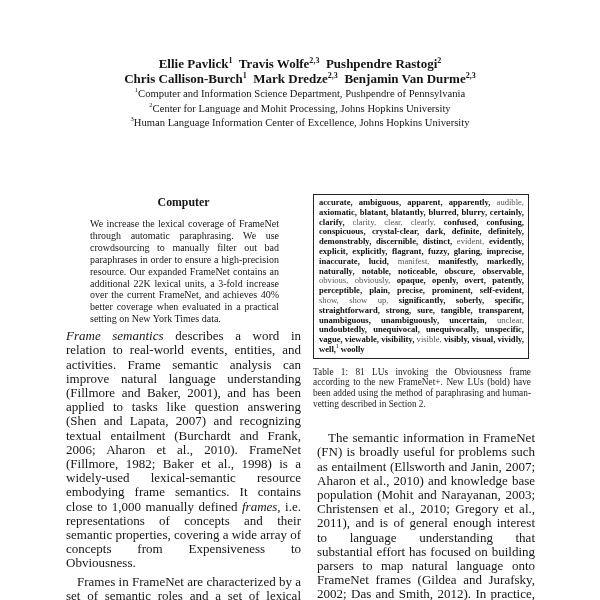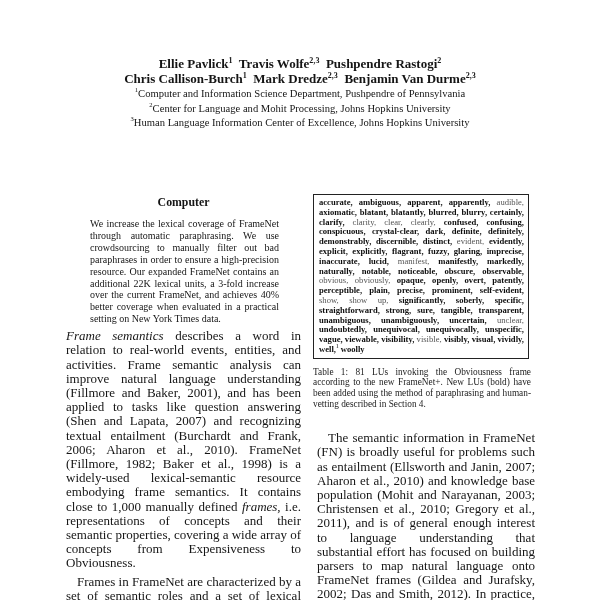--- a/index.html
+++ b/index.html
@@ -64,17 +64,17 @@
 
   <div class="col col-left">
     <div class="abstract-heading">Computer</div>
     <p class="abstract-text">We increase the lexical coverage of FrameNet through automatic paraphrasing. We use crowdsourcing to manually filter out bad paraphrases in order to ensure a high-precision resource. Our expanded FrameNet contains an additional 22K lexical units, a 3-fold increase over the current FrameNet, and achieves 40% better coverage when evaluated in a practical setting on New York Times data.</p>
     <p class="body-para"><span style="font-style: italic;">Frame semantics</span><span> describes a word in relation to real-world events, entities, and activities. Frame semantic analysis can improve natural language understanding (Fillmore and Baker, 2001), and has been applied to tasks like question answering (Shen and Lapata, 2007) and recognizing textual entailment (Burchardt and Frank, 2006; Aharon et al., 2010). FrameNet (Fillmore, 1982; Baker et al., 1998) is a widely-used lexical-semantic resource embodying frame semantics. It contains close to 1,000 manually defined </span><span style="font-style: italic;">frames</span><span>, i.e. representations of concepts and their semantic properties, covering a wide array of concepts from Expensiveness to Obviousness.</span></p>
     <p class="body-para indent">Frames in FrameNet are characterized by a set of semantic roles and a set of lexical units (LUs),</p>
   </div>
 
   <div class="col col-right">
     <div class="lu-box"><span data-b="1" style="font-weight: bold;">accurate, </span><span data-b="1" style="font-weight: bold;">ambiguous, </span><span data-b="1" style="font-weight: bold;">apparent, </span><span data-b="1" style="font-weight: bold;">apparently, </span><span>audible, </span><span data-b="1" style="font-weight: bold;">axiomatic, </span><span data-b="1" style="font-weight: bold;">blatant, </span><span data-b="1" style="font-weight: bold;">blatantly, </span><span data-b="1" style="font-weight: bold;">blurred, </span><span data-b="1" style="font-weight: bold;">blurry, </span><span data-b="1" style="font-weight: bold;">certainly, </span><span data-b="1" style="font-weight: bold;">clarify, </span><span>clarity, </span><span>clear, </span><span>clearly, </span><span data-b="1" style="font-weight: bold;">confused, </span><span data-b="1" style="font-weight: bold;">confusing, </span><span data-b="1" style="font-weight: bold;">conspicuous, </span><span data-b="1" style="font-weight: bold;">crystal-clear, </span><span data-b="1" style="font-weight: bold;">dark, </span><span data-b="1" style="font-weight: bold;">definite, </span><span data-b="1" style="font-weight: bold;">definitely, </span><span data-b="1" style="font-weight: bold;">demonstrably, </span><span data-b="1" style="font-weight: bold;">discernible, </span><span data-b="1" style="font-weight: bold;">distinct, </span><span>evident, </span><span data-b="1" style="font-weight: bold;">evidently, </span><span data-b="1" style="font-weight: bold;">explicit, </span><span data-b="1" style="font-weight: bold;">explicitly, </span><span data-b="1" style="font-weight: bold;">flagrant, </span><span data-b="1" style="font-weight: bold;">fuzzy, </span><span data-b="1" style="font-weight: bold;">glaring, </span><span data-b="1" style="font-weight: bold;">imprecise, </span><span data-b="1" style="font-weight: bold;">inaccurate, </span><span data-b="1" style="font-weight: bold;">lucid, </span><span>manifest, </span><span data-b="1" style="font-weight: bold;">manifestly, </span><span data-b="1" style="font-weight: bold;">markedly, </span><span data-b="1" style="font-weight: bold;">naturally, </span><span data-b="1" style="font-weight: bold;">notable, </span><span data-b="1" style="font-weight: bold;">noticeable, </span><span data-b="1" style="font-weight: bold;">obscure, </span><span data-b="1" style="font-weight: bold;">observable, </span><span>obvious, </span><span>obviously, </span><span data-b="1" style="font-weight: bold;">opaque, </span><span data-b="1" style="font-weight: bold;">openly, </span><span data-b="1" style="font-weight: bold;">overt, </span><span data-b="1" style="font-weight: bold;">patently, </span><span data-b="1" style="font-weight: bold;">perceptible, </span><span data-b="1" style="font-weight: bold;">plain, </span><span data-b="1" style="font-weight: bold;">precise, </span><span data-b="1" style="font-weight: bold;">prominent, </span><span data-b="1" style="font-weight: bold;">self-evident, </span><span>show, </span><span>show up, </span><span data-b="1" style="font-weight: bold;">significantly, </span><span data-b="1" style="font-weight: bold;">soberly, </span><span data-b="1" style="font-weight: bold;">specific, </span><span data-b="1" style="font-weight: bold;">straightforward, </span><span data-b="1" style="font-weight: bold;">strong, </span><span data-b="1" style="font-weight: bold;">sure, </span><span data-b="1" style="font-weight: bold;">tangible, </span><span data-b="1" style="font-weight: bold;">transparent, </span><span data-b="1" style="font-weight: bold;">unambiguous, </span><span data-b="1" style="font-weight: bold;">unambiguously, </span><span data-b="1" style="font-weight: bold;">uncertain, </span><span>unclear, </span><span data-b="1" style="font-weight: bold;">undoubtedly, </span><span data-b="1" style="font-weight: bold;">unequivocal, </span><span data-b="1" style="font-weight: bold;">unequivocally, </span><span data-b="1" style="font-weight: bold;">unspecific, </span><span data-b="1" style="font-weight: bold;">vague, </span><span data-b="1" style="font-weight: bold;">viewable, </span><span data-b="1" style="font-weight: bold;">visibility, </span><span>visible, </span><span data-b="1" style="font-weight: bold;">visibly, </span><span data-b="1" style="font-weight: bold;">visual, </span><span data-b="1" style="font-weight: bold;">vividly, </span><span data-b="1" style="font-weight: bold;">well,</span><sup data-b="1" style="font-weight: bold;">1</sup><span data-b="1" style="font-weight: bold;"> woolly</span></div>
-    <div class="table-caption">Table 1: 81 LUs invoking the Obviousness frame according to the new FrameNet+. New LUs (bold) have been added using the method of paraphrasing and human-vetting described in Section 4.</div>
+    <div class="table-caption">Table 1: 81 LUs invoking the Obviousness frame according to the new FrameNet+. New LUs (bold) have been added using the method of paraphrasing and human-vetting described in Section 2.</div>
     <p class="body-para right-body indent">The semantic information in FrameNet (FN) is broadly useful for problems such as entailment (Ellsworth and Janin, 2007; Aharon et al., 2010) and knowledge base population (Mohit and Narayanan, 2003; Christensen et al., 2010; Gregory et al., 2011), and is of general enough interest to language understanding that substantial effort has focused on building parsers to map natural language onto FrameNet frames (Gildea and Jurafsky, 2002; Das and Smith, 2012). In practice, however, FrameNet's usefulness is limited by its size. FN was built entirely manually by linguistic</p>
   </div>
 
 </div>
 
 </body></html>

